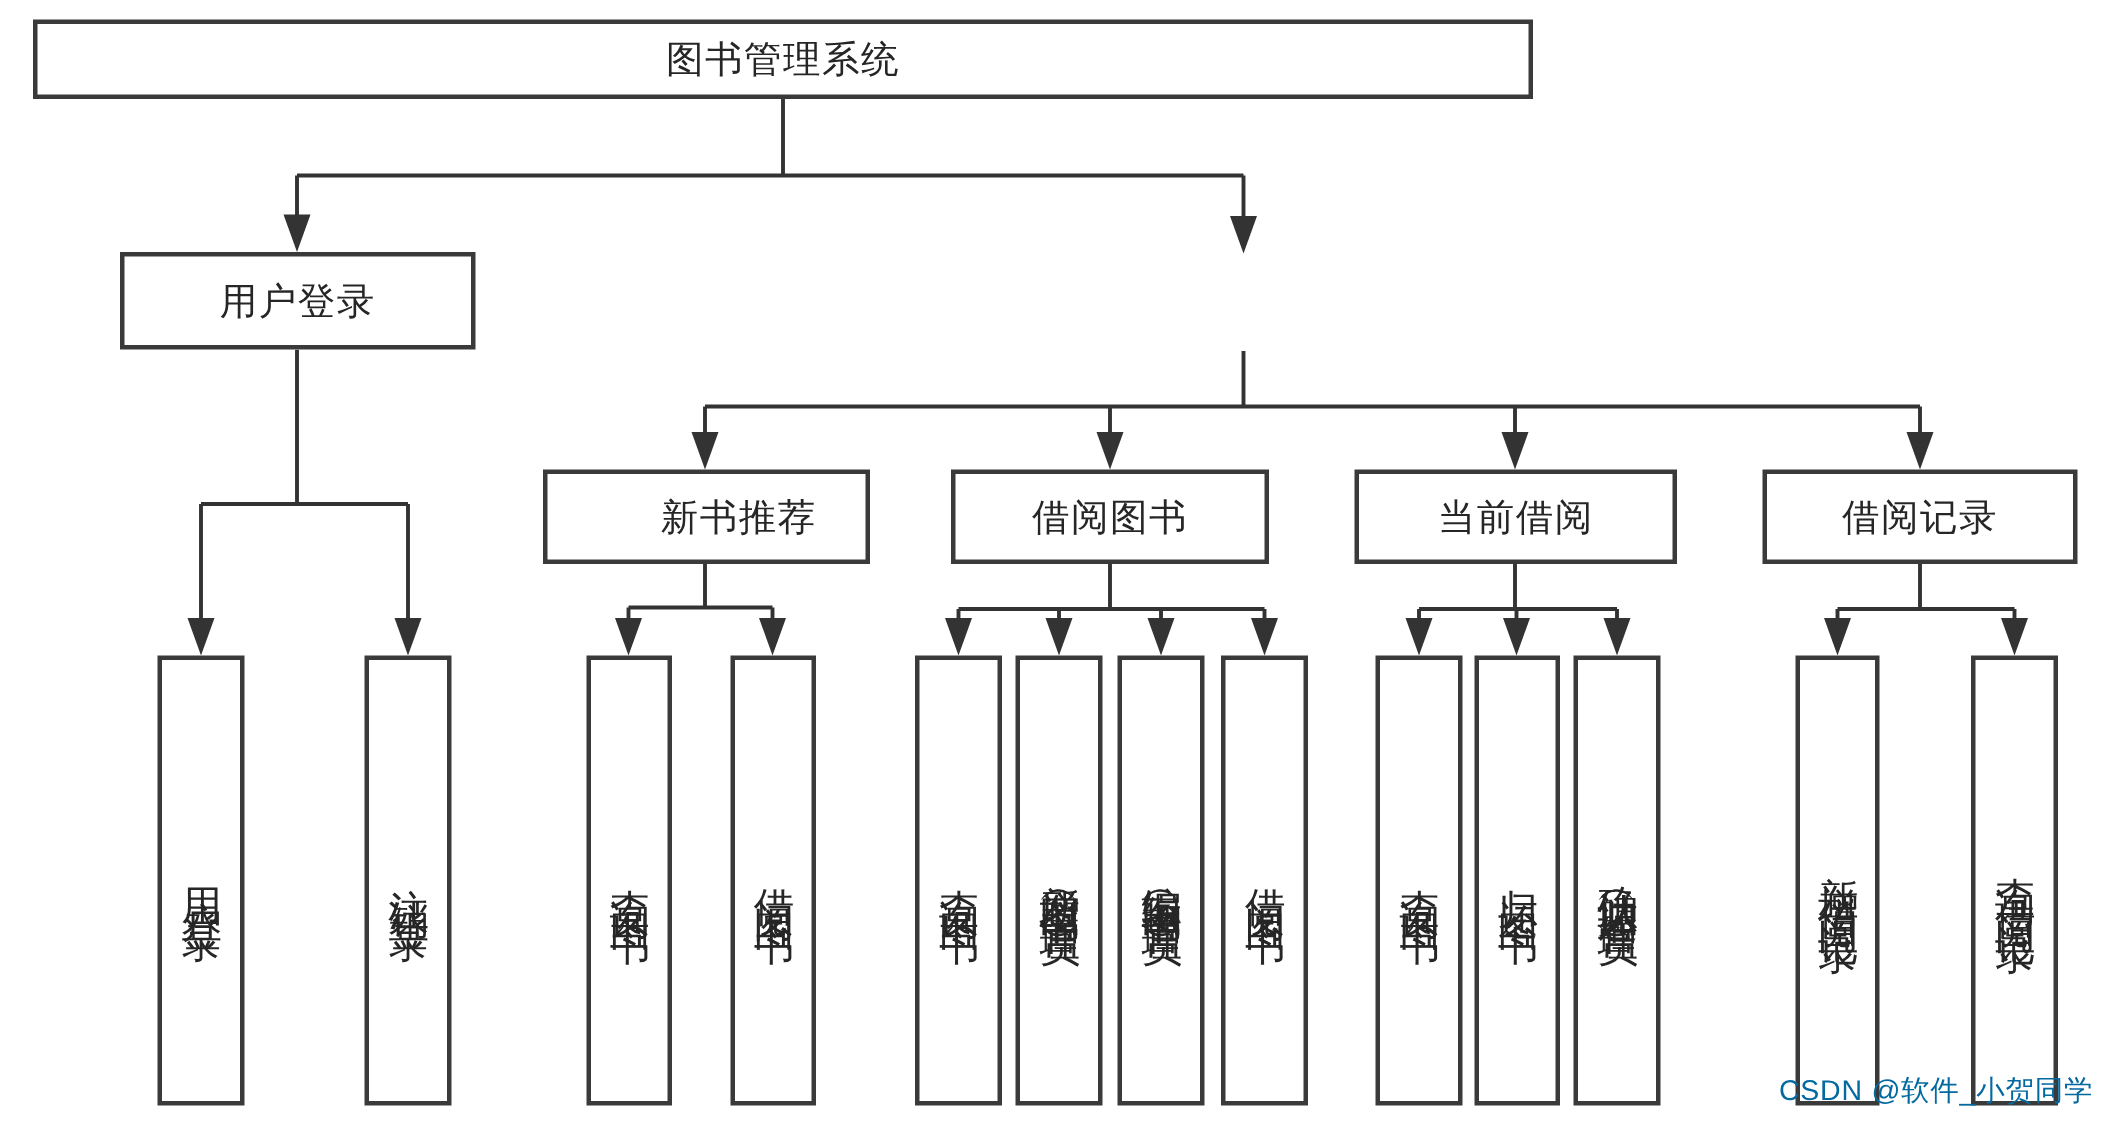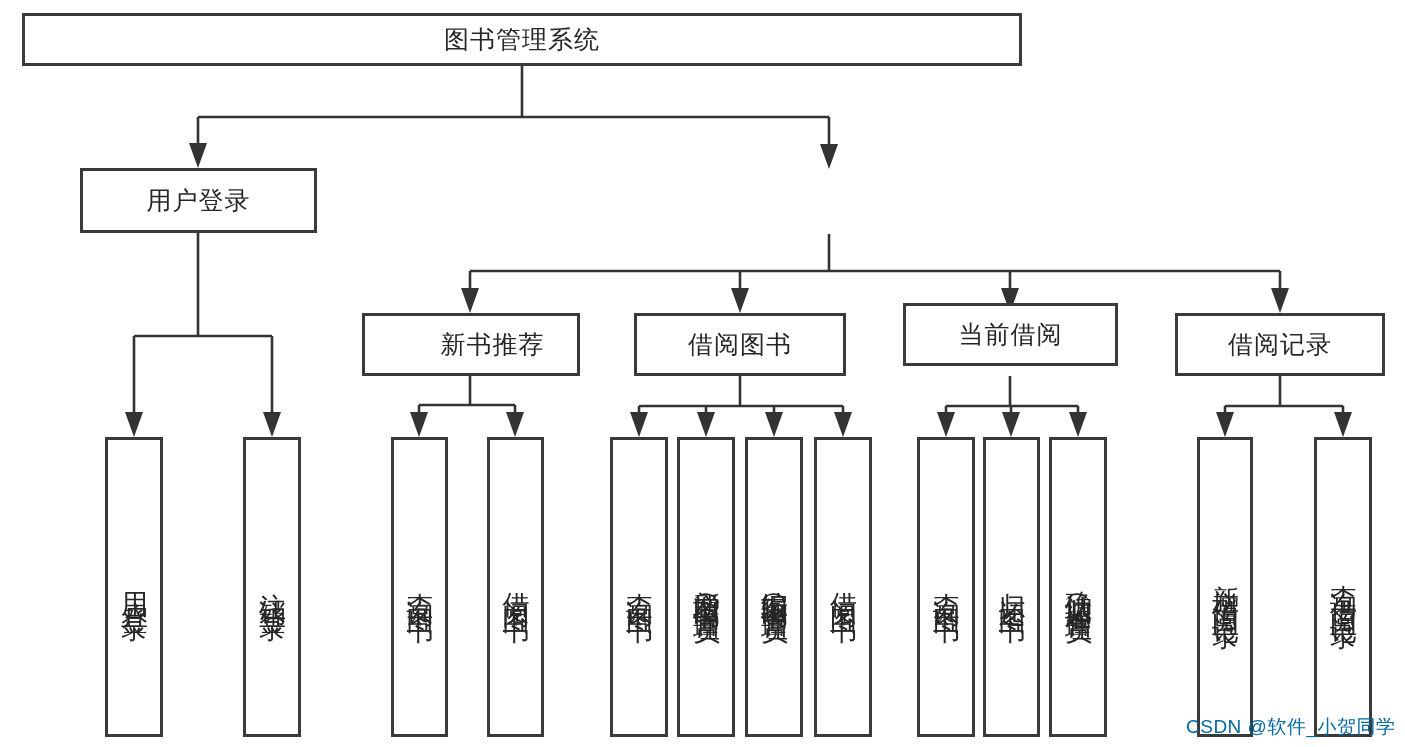--- a/index.html
+++ b/index.html
@@ -123,21 +123,21 @@
       <polygon points="1334,412 1352,412 1343,437"></polygon>
     </g>
   </svg>
 
   <div class="box h" style="left:22px; top:13px; width:1000px; height:53px;">图书管理系统</div>
 
   <div class="box h" style="left:80px; top:168px; width:237px; height:65px;">用户登录</div>
 
   <div class="box h" style="left:362px; top:313px; width:218px; height:63px;padding-left:43px;">新书推荐</div>
   <div class="box h" style="left:634px; top:313px; width:212px; height:63px;">借阅图书</div>
-  <div class="box h" style="left:903px; top:303px; width:215px; height:63px;">当前借阅</div>
+  <div class="box h" style="left:903px; top:313px; width:215px; height:63px;">当前借阅</div>
   <div class="box h" style="left:1175px; top:313px; width:210px; height:63px;">借阅记录</div>
 
   <div class="box v" style="left:105px; top:437px; width:58px; height:300px;">用户登录</div>
   <div class="box v" style="left:243px; top:437px; width:58px; height:300px;">注销登录</div>
 
   <div class="box v" style="left:391px; top:437px; width:57px; height:300px;">查询图书</div>
   <div class="box v" style="left:487px; top:437px; width:57px; height:300px;">借阅图书</div>
 
   <div class="box v" style="left:610px; top:437px; width:58px; height:300px;">查询图书</div>
   <div class="box v long" style="left:677px; top:437px; width:58px; height:300px;">新增图书（管理员）</div>

